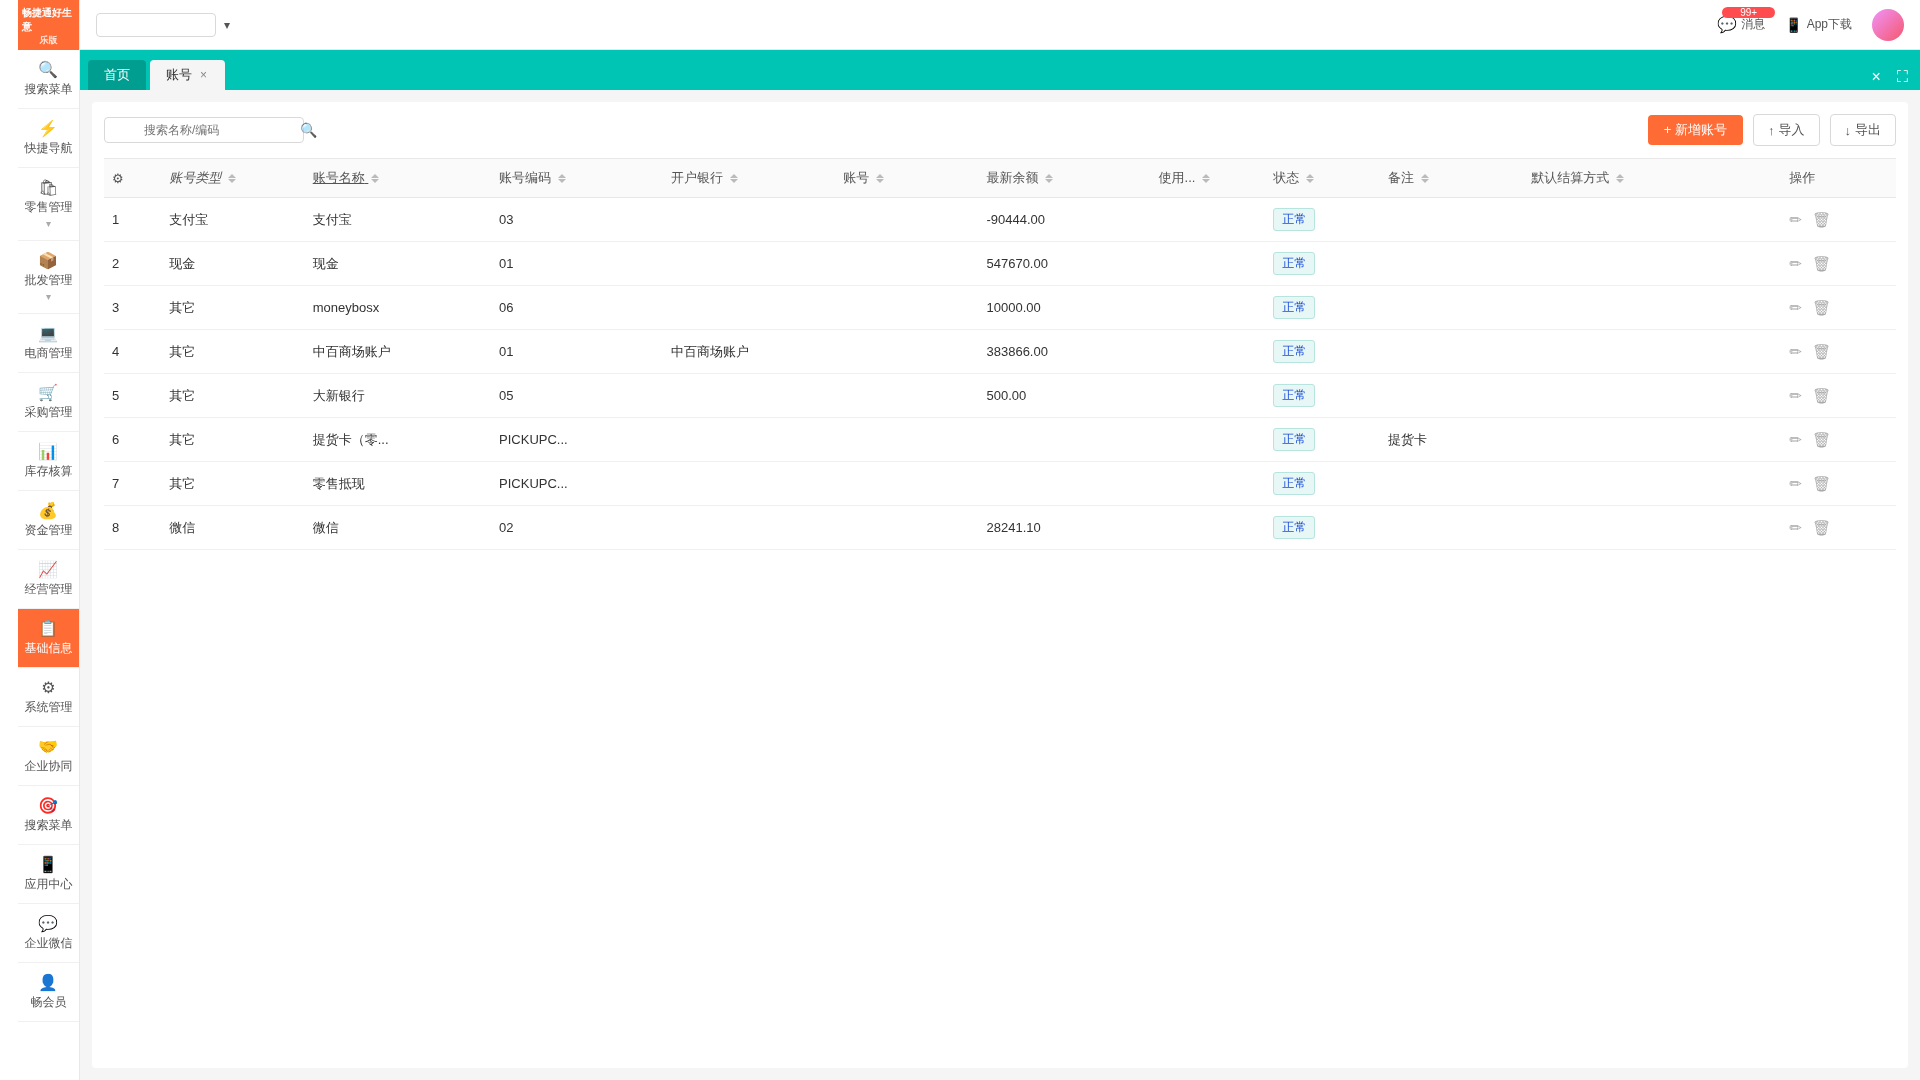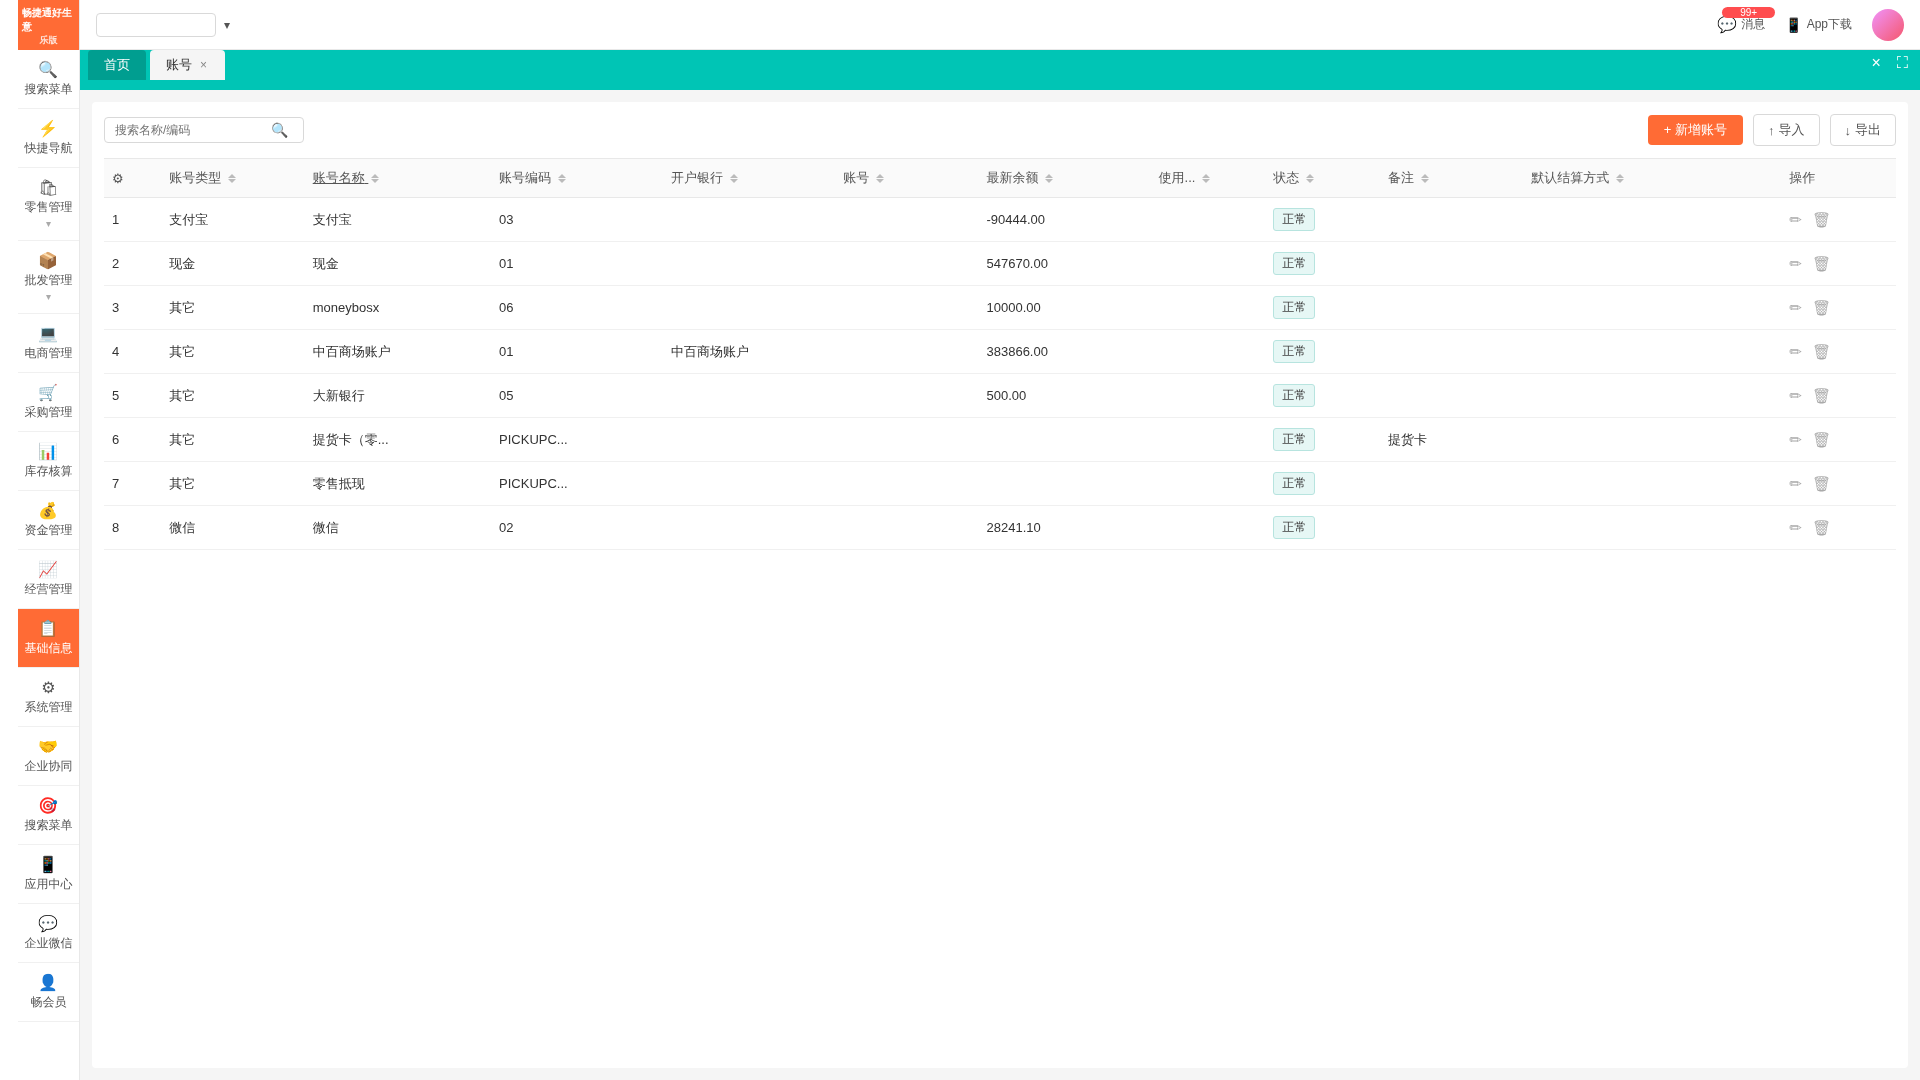--- a/index.html
+++ b/index.html
@@ -111,21 +111,21 @@
       height: 32px;
       border-radius: 50%;
       background: linear-gradient(135deg, #f093fb 0%, #f5576c 100%);
       cursor: pointer;
     }
 
     
     .tab-bar {
       background: #00c5b5;
       display: flex;
-      align-items: flex-start;
+      align-items: flex-end;
       height: 40px;
       padding: 0 8px;
       flex-shrink: 0;
     }
     .tab {
       display: flex;
       align-items: center;
       padding: 6px 16px;
       border-radius: 4px 4px 0 0;
       cursor: pointer;
@@ -189,20 +189,21 @@
       padding: 4px 10px;
       gap: 6px;
       width: 200px;
     }
     .search-box input {
       border: none;
       outline: none;
       font-size: 12px;
       width: 150px;
       color: #999;
+      margin-left: 29px;
     }
     .toolbar-right {
       display: flex;
       gap: 10px;
       align-items: center;
     }
     .btn-primary {
       background: #ff6b35;
       color: white;
       border: none;
@@ -259,39 +260,39 @@
     }
     .sort-up { border-bottom: 4px solid #bbb; }
     .sort-down { border-top: 4px solid #bbb; }
     .data-table td {
       padding: 10px 8px;
       border-bottom: 1px solid #f0f0f0;
       color: #333;
     }
     .status-badge {
       background: #e6f7f5;
-      color: #404040;
+      color: #1d4ed8;
       border: 1px solid #b7e4df;
       border-radius: 3px;
       padding: 2px 8px;
       font-size: 12px;
       display: inline-block;
     }
     .action-icons {
       display: flex;
       gap: 10px;
       align-items: center;
     }
     .action-icon {
       cursor: pointer;
       color: #aaa;
       font-size: 15px;
     }
     .col-gear { width: 40px; }
-    .col-type { width: 100px; }
+    .col-type { width: 100px; font-style: italic; }
     .col-name { width: 130px; text-decoration: underline; }
     .col-code { width: 120px; }
     .col-bank { width: 120px; }
     .col-account { width: 100px; }
     .col-balance { width: 120px; }
     .col-use { width: 80px; }
     .col-status { width: 80px; }
     .col-remark { width: 100px; }
     .col-default { width: 180px; }
     .col-action { width: 80px; }

